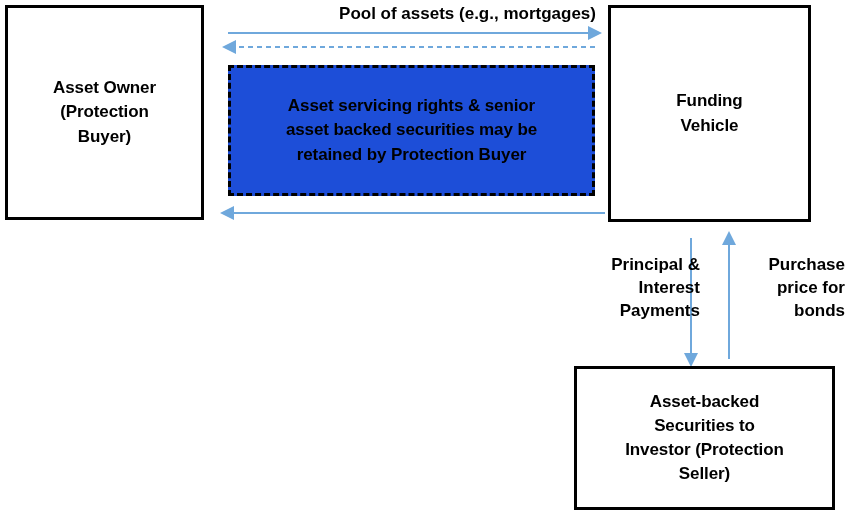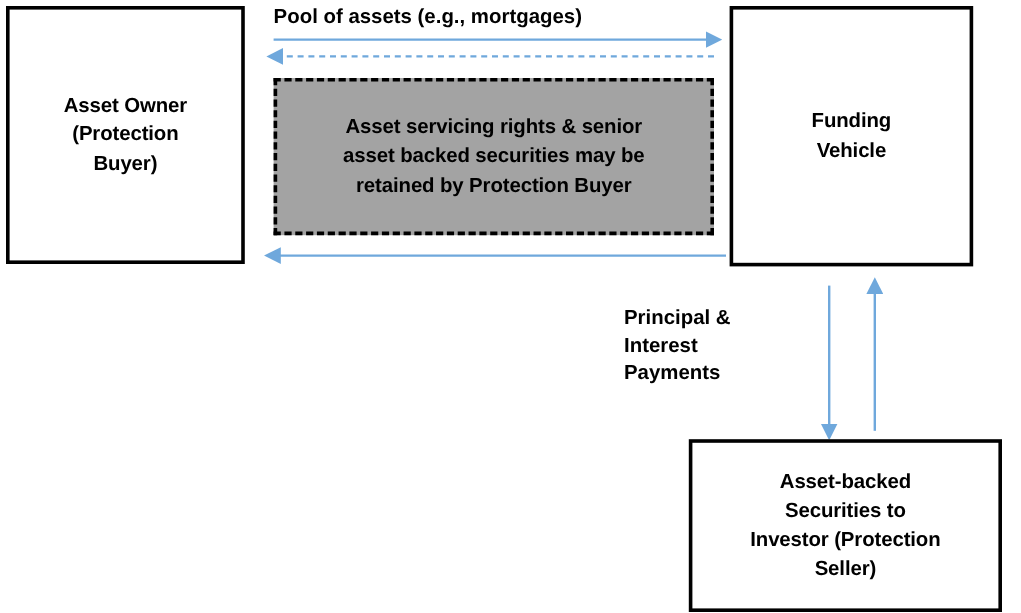--- a/index.html
+++ b/index.html
@@ -60,53 +60,53 @@
 
   
   #retained-note-box {
     position: absolute;
     box-sizing: border-box;
     left: 228px;
     top: 65px;
     width: 367px;
     height: 131px;
     border: 3px dashed #000000;
-    background: #a3a3a3;
+    background: #1d4ed8;
     display: flex;
     align-items: center;
     justify-content: center;
     text-align: center;
   }
   #retained-note-box .entity-label {
     font-size: 17px;
     line-height: 1.45;
   }
 
   
   .flow-label {
     position: absolute;
     font-size: 17px;
     font-weight: bold;
     color: #000000;
     line-height: 1.35;
     white-space: pre-line;
-    text-align: left;
+    text-align: right;
   }
   #pool-of-assets-label {
     left: 228px;
     top: 3px;
     width: 368px;
   }
   #purchase-price-assets-label {
     left: 228px;
     top: 222px;
     width: 368px;
   }
   #principal-interest-label {
-    left: 520px;
+    left: 552px;
     top: 254px;
     width: 148px;
   }
   #purchase-price-bonds-label {
     left: 740px;
     top: 254px;
     width: 105px;
   }
 
   
@@ -175,14 +175,17 @@
 retained by Protection Buyer</span>
   </div>
 
   <div id="pool-of-assets-label" class="flow-label">Pool of assets (e.g., mortgages)</div>
 
 
   <div id="principal-interest-label" class="flow-label">Principal &amp;
 Interest
 Payments</div>
 
+  <div id="purchase-price-bonds-label" class="flow-label">Purchase
+price for
+bonds</div>
 
 </div>
 
 </body></html>

